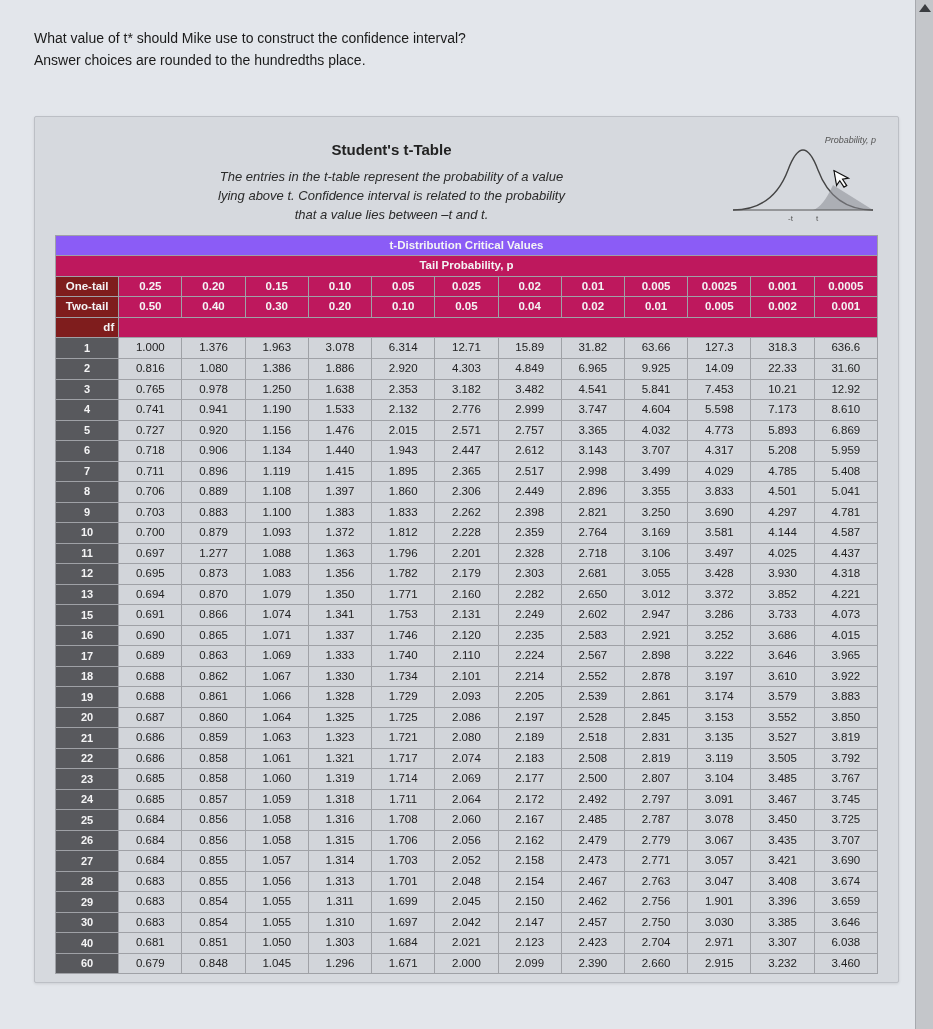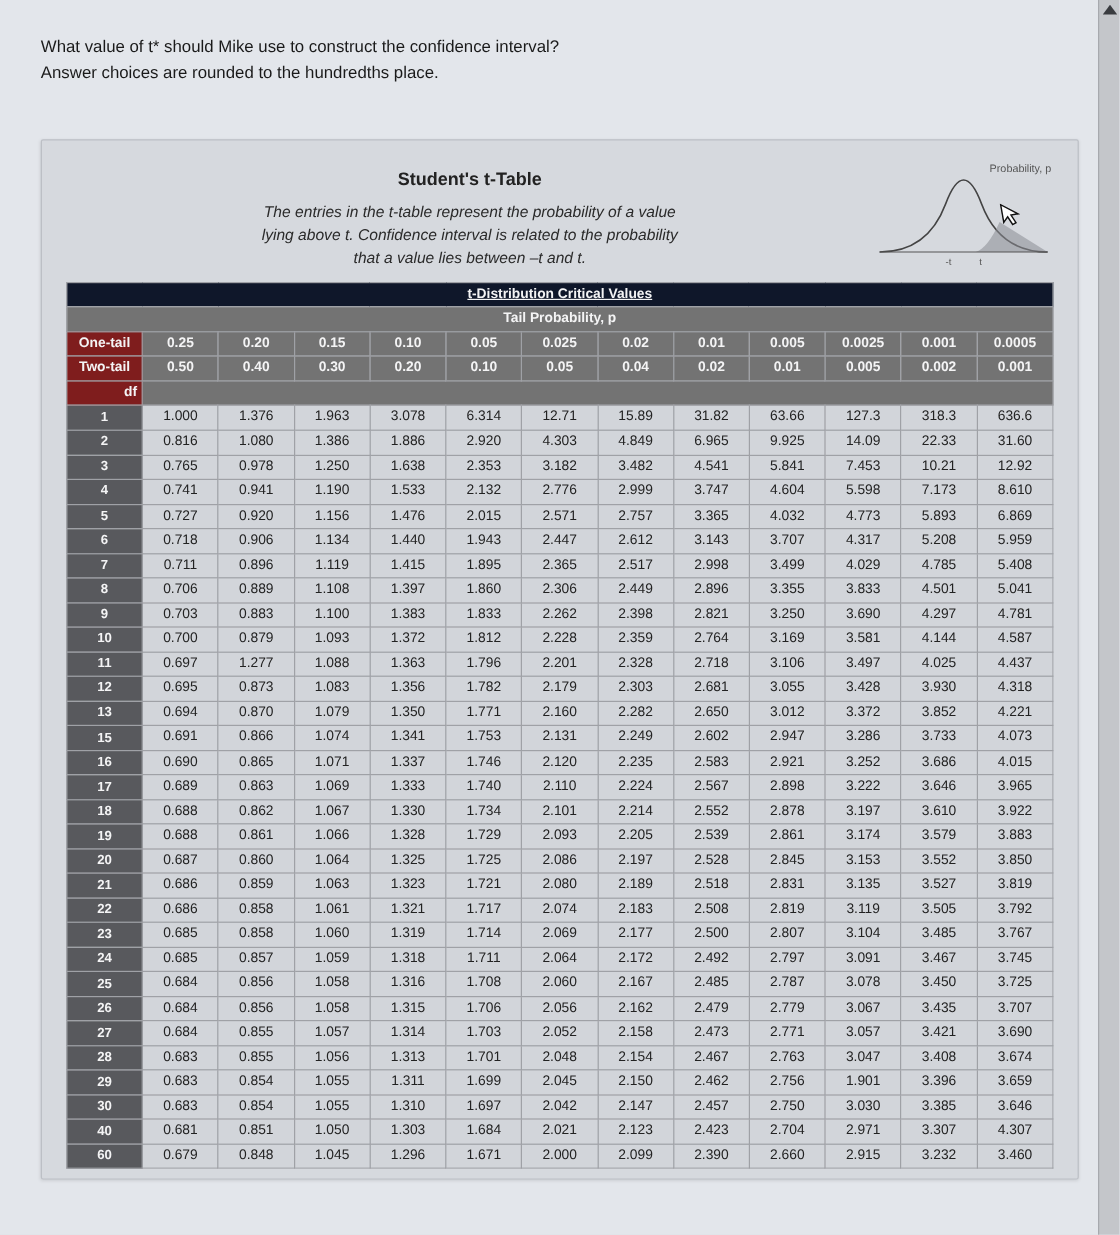--- a/index.html
+++ b/index.html
@@ -55,45 +55,45 @@
     width:150px;
     height:90px;
     position:relative;
     flex:0 0 150px;
   }
   .curve .prob-label{
     position:absolute;
     right:2px; top:0;
     font-size:9px;
     color:#555;
+    font-style:italic;
   }
   .table-wrap {
     overflow:auto;
     font-size:11.5px;
     color:#222;
   }
   table {
     border-collapse:collapse;
     width:100%;
     table-layout:fixed;
   }
   th, td {
     border:1px solid #9fa1a6;
     padding:2px 4px;
     text-align:center;
     line-height:1.35;
   }
   .hdr-dark {
-    background:#0f172a;
+    background:#8b5cf6;
     color:#f4f4f5;
     font-weight:bold;
-    text-decoration:underline;
   }
   .hdr-dark2 {
-    background:#737373;
+    background:#be185d;
     color:#f4f4f5;
     font-weight:bold;
   }
   .rowlabel {
     background:#7f1d1d;
     color:#f4f4f5;
     font-weight:bold;
     width:60px;
   }
   .df-cell {
@@ -656,21 +656,21 @@
               <td class="body-cell">0.851</td>
               <td class="body-cell">1.050</td>
               <td class="body-cell">1.303</td>
               <td class="body-cell">1.684</td>
               <td class="body-cell">2.021</td>
               <td class="body-cell">2.123</td>
               <td class="body-cell">2.423</td>
               <td class="body-cell">2.704</td>
               <td class="body-cell">2.971</td>
               <td class="body-cell">3.307</td>
-              <td class="body-cell">4.307</td>
+              <td class="body-cell">6.038</td>
             </tr>
             <tr>
               <td class="df-cell">60</td>
               <td class="body-cell">0.679</td>
               <td class="body-cell">0.848</td>
               <td class="body-cell">1.045</td>
               <td class="body-cell">1.296</td>
               <td class="body-cell">1.671</td>
               <td class="body-cell">2.000</td>
               <td class="body-cell">2.099</td>

